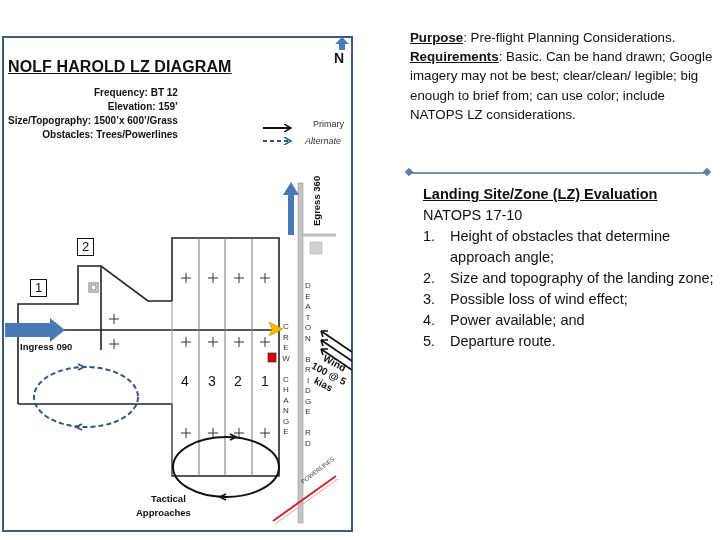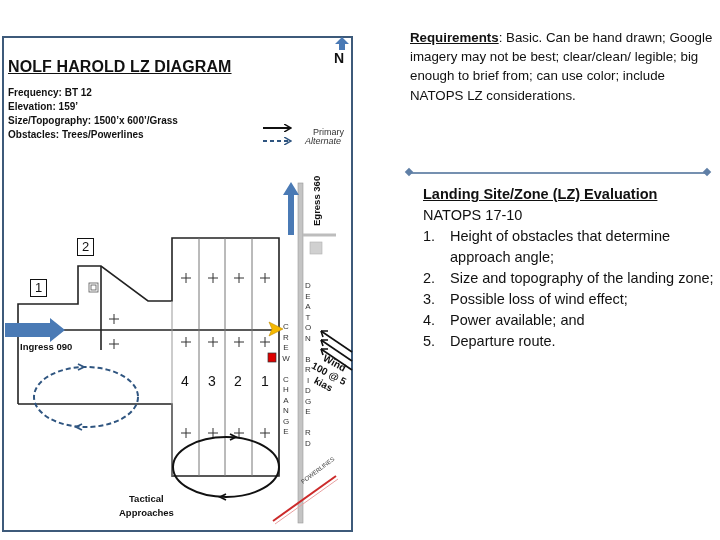--- a/index.html
+++ b/index.html
@@ -11,21 +11,21 @@
   }
   .panel {
     position: absolute; left: 2px; top: 36px; width: 351px; height: 496px;
     border: 2px solid #3d5a7a; box-sizing: border-box; background: #fff;
   }
   .title {
     position: absolute; left: 8px; top: 38px; font-size: 16px; font-weight: bold;
     text-decoration: underline; letter-spacing: 0.1px; margin-top: 20px;
   }
   .info { position: absolute; left: 8px; top: 86px; font-size: 10px; font-weight: bold; line-height: 14px; }
-  .info div { white-space: nowrap; }
+  .info div { white-space: nowrap; text-align: right; }
   .north-label { position: absolute; left: 334px; top: 50px; font-size: 14px; font-weight: bold; }
   .legend-label { position: absolute; font-size: 9px; color: #333; }
   svg.diagram { position: absolute; left: 0; top: 0; }
   .lbl { position: absolute; font-size: 9.5px; font-weight: bold; white-space: nowrap; }
   .vtext { position: absolute; font-size: 8px; color: #333; line-height: 10.5px; text-align: center; width: 10px; }
   .vtext span { display: block; }
   .egress { position: absolute; left: 311px; top: 172px; font-size: 9.5px; font-weight: bold; transform-origin: left top; transform: rotate(-90deg) translate(-54px, 0); white-space: nowrap; }
   .wind { position: absolute; left: 310px; top: 356px; font-size: 10px; font-weight: bold; line-height: 12px; transform: rotate(28deg); text-align: center; }
   .powerlines { position: absolute; left: 300px; top: 480px; font-size: 6px; color: #444; transform: rotate(-37deg); transform-origin: left top; white-space: nowrap; }
   .box-label { position: absolute; width: 15px; height: 16px; border: 1.5px solid #111; font-size: 13px; text-align: center; line-height: 16px; box-sizing: content-box; }
@@ -141,21 +141,21 @@
 <div class="title">NOLF HAROLD LZ DIAGRAM</div>
 <div class="north-label">N</div>
 
 <div class="info">
   <div><span>Frequency:</span> <span>BT 12</span></div>
   <div><span>Elevation:</span> <span>159’</span></div>
   <div><span>Size/Topography:</span> <span>1500’x 600’/Grass</span></div>
   <div><span>Obstacles:</span> <span>Trees/Powerlines</span></div>
 </div>
 
-<div class="legend-label" style="left:305px; top:127px;padding-left:8px;">Primary</div>
+<div class="legend-label" style="left:305px; top:119px;padding-left:8px;">Primary</div>
 <div class="legend-label" style="left:305px; top:136px;font-style:italic;">Alternate</div>
 
 <div class="box-label" style="left:30px; top:279px;">1</div>
 <div class="box-label" style="left:77px; top:238px;">2</div>
 
 <div class="lz-num" style="left:181px; top:373px;">4</div>
 <div class="lz-num" style="left:208px; top:373px;">3</div>
 <div class="lz-num" style="left:234px; top:373px;">2</div>
 <div class="lz-num" style="left:261px; top:373px;">1</div>
 
@@ -195,26 +195,27 @@
 </div>
 
 <div class="wind">
   <div>Wind</div>
   <div>100 @ 5</div>
   <div>kias</div>
 </div>
 
 <div class="powerlines">POWERLINES</div>
 
-<div class="lbl" style="left:119px; top:492px; line-height:14px;">
+<div class="lbl" style="left:136px; top:492px; text-align:center; line-height:14px;">
   <div style="margin-left:10px;">Tactical</div>
   <div>Approaches</div>
 </div>
 
 <div class="right">
+  <div><span class="k">Purpose</span><span>: Pre-flight Planning Considerations.</span></div>
   <div><span class="k">Requirements</span><span>: Basic. Can be hand drawn; Google imagery may not be best; clear/clean/ legible; big enough to brief from; can use color; include NATOPS LZ considerations.</span></div>
 </div>
 
 <div class="sep"></div>
 
 <div class="eval">
   <div class="h">Landing Site/Zone (LZ) Evaluation</div>
   <div>NATOPS 17-10</div>
   <ol>
     <li><span class="n">1.</span><span>Height of obstacles that determine approach angle;</span></li>

